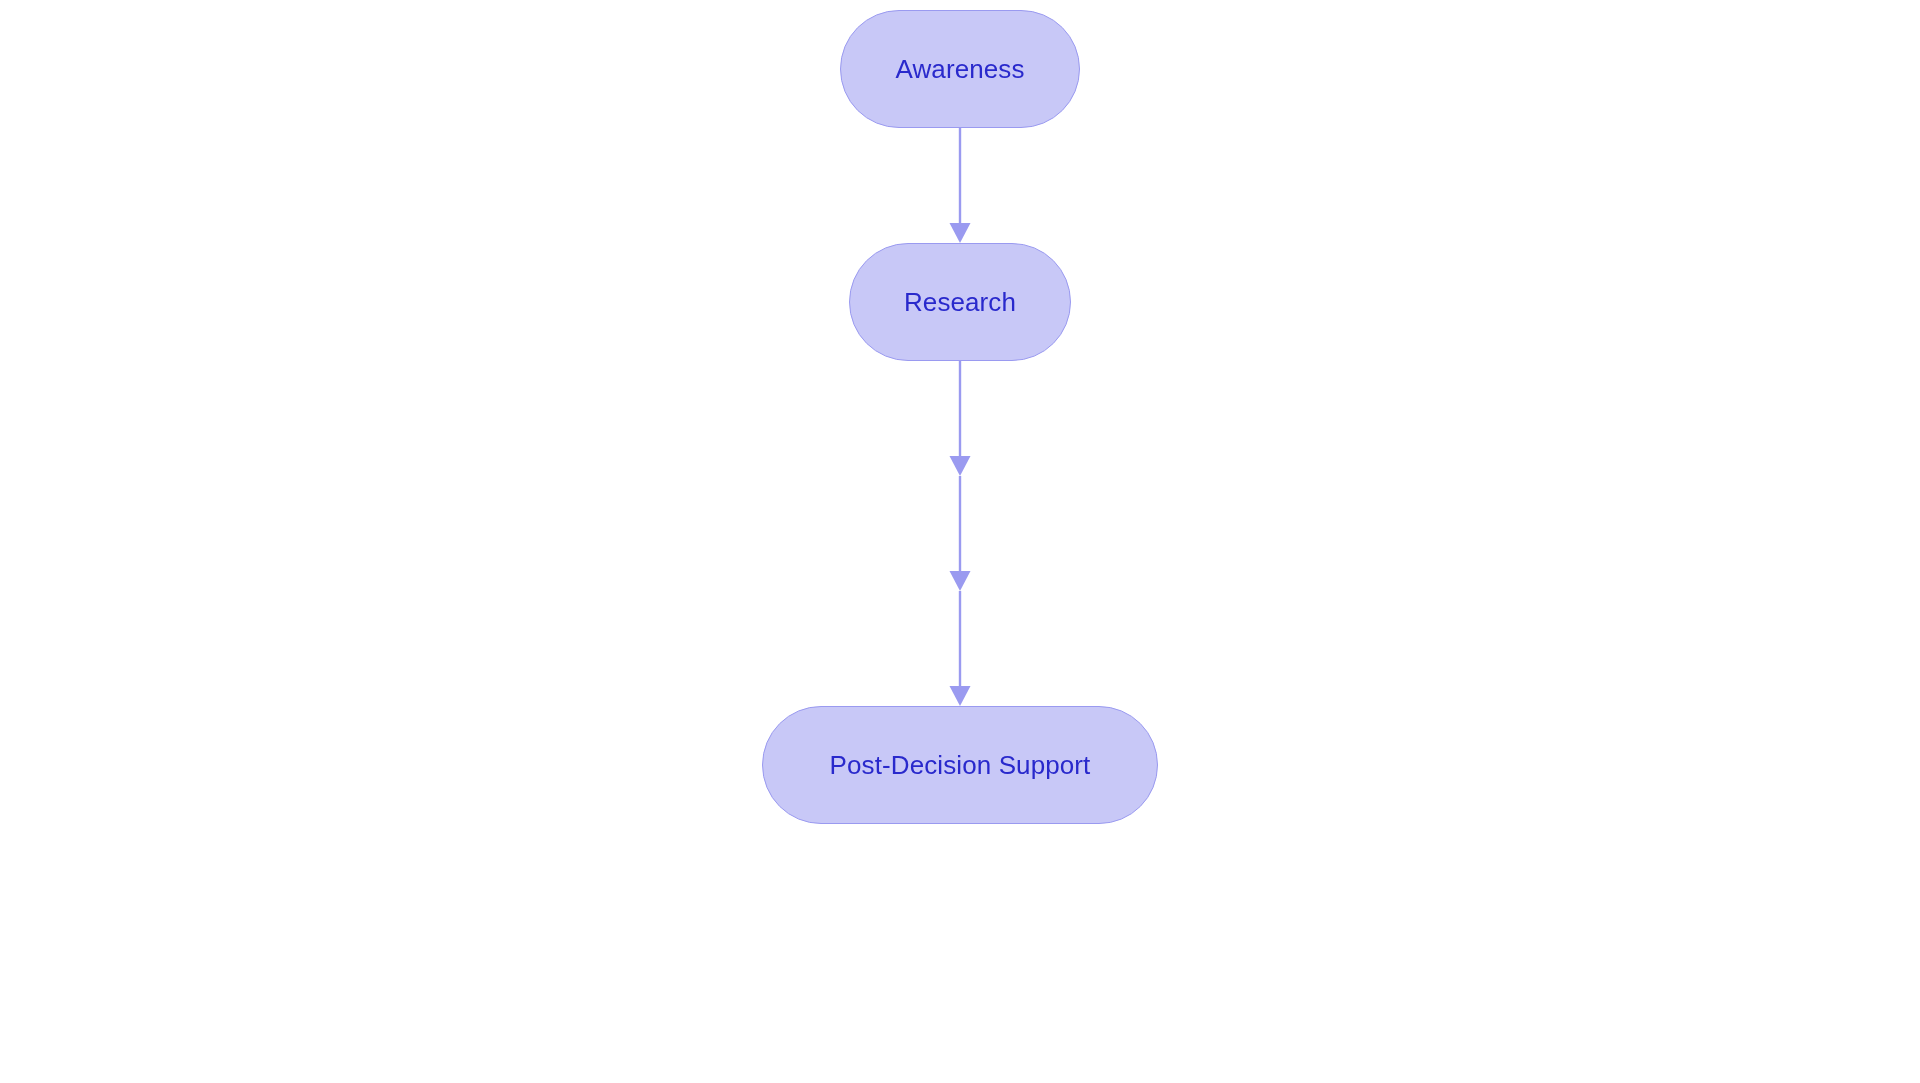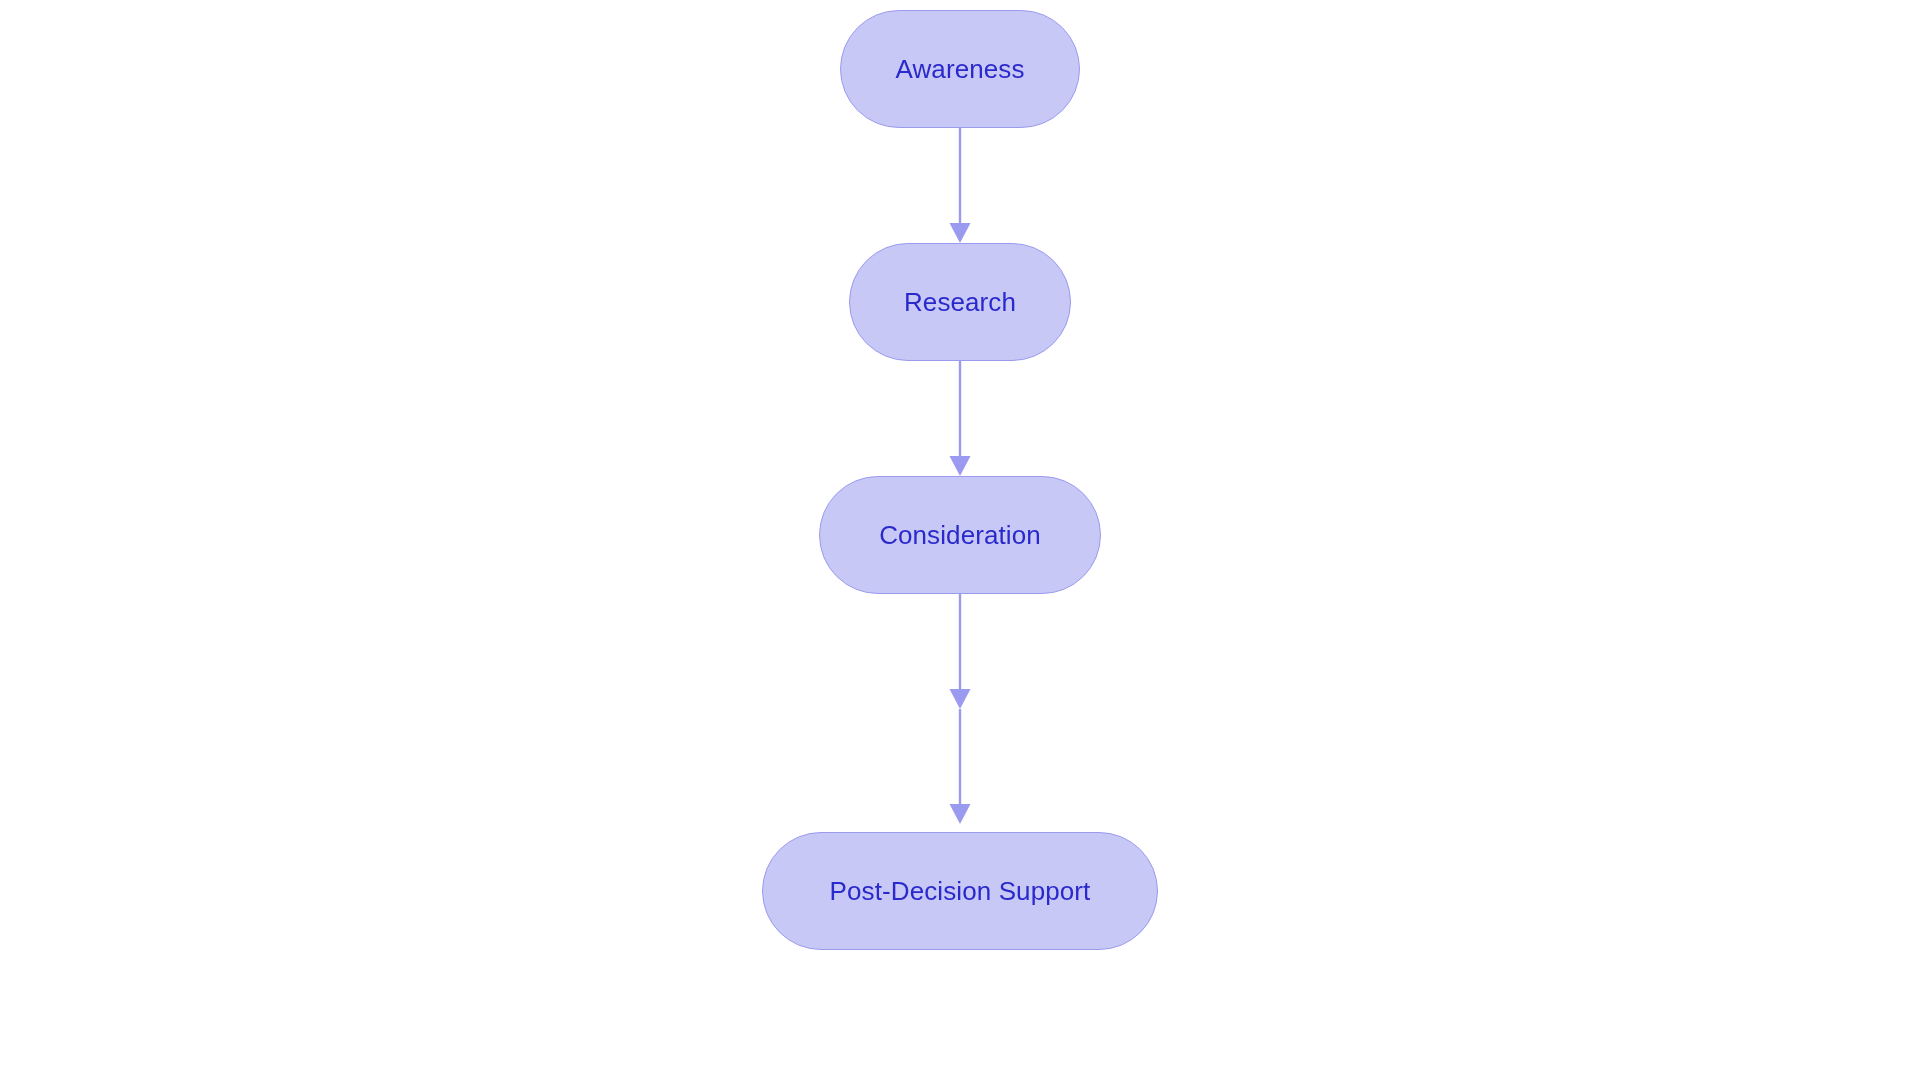--- a/index.html
+++ b/index.html
@@ -55,21 +55,21 @@
     letter-spacing: 0.1px;
     white-space: nowrap;
     font-family: "Liberation Sans", "DejaVu Sans", sans-serif;
   }
 
   
   .node-w-0 { width: 240px; }
   .node-w-1 { width: 222px; }
   .node-w-2 { width: 282px; }
   .node-w-3 { width: 320px; }
-  .node-w-4 { width: 396px; margin-top: 8px; }
+  .node-w-4 { width: 396px; }
 
   .flow-arrow {
     flex: 0 0 auto;
     width: 24px;
     height: 115px;
     position: relative;
   }
   .flow-arrow svg {
     display: block;
     width: 24px;
@@ -97,23 +97,20 @@
       <span class="flow-node-label">Research</span>
     </div>
 
     <div class="flow-arrow">
       <svg viewBox="0 0 24 115" xmlns="http://www.w3.org/2000/svg" aria-hidden="true">
         <line x1="12" y1="0" x2="12" y2="96" stroke="#9a9af0" stroke-width="2.4"></line>
         <polygon points="1.5,95 22.5,95 12,115" fill="#9a9af0"></polygon>
       </svg>
     </div>
 
-    <div class="flow-node node-w-2">
-      <span class="flow-node-label">Consideration</span>
-    </div>
 
     <div class="flow-arrow">
       <svg viewBox="0 0 24 115" xmlns="http://www.w3.org/2000/svg" aria-hidden="true">
         <line x1="12" y1="0" x2="12" y2="96" stroke="#9a9af0" stroke-width="2.4"></line>
         <polygon points="1.5,95 22.5,95 12,115" fill="#9a9af0"></polygon>
       </svg>
     </div>
 
 
     <div class="flow-arrow">

